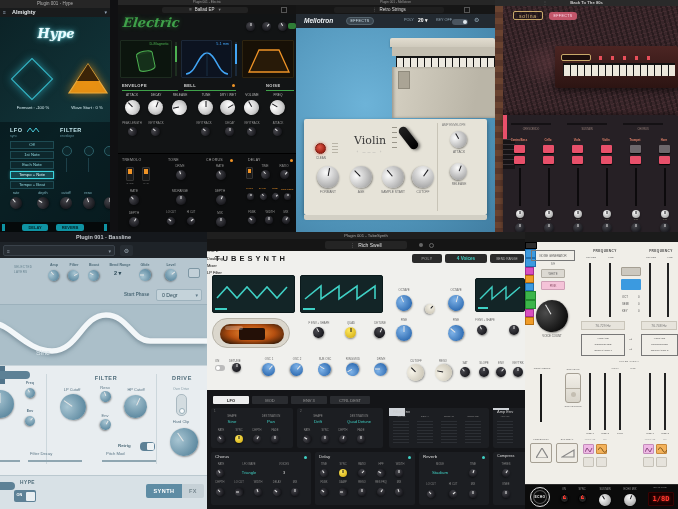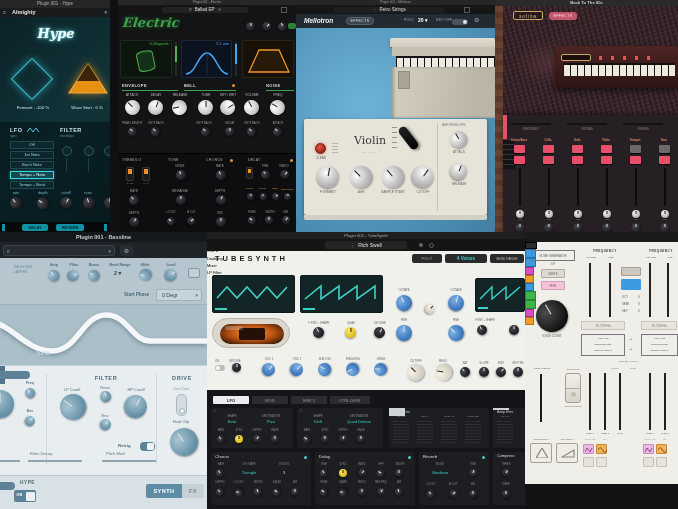--- a/index.html
+++ b/index.html
@@ -806,15 +806,32 @@
         </div>
     <div class="a" style="left:131px;top:202px;width:11px;height:10px;background:#f2b25c;border:1px solid #c8883a;border-radius:1px">
       <svg width="9" height="6" viewBox="0 0 9 6" style="margin:2px 0 0 1px">
             <path d="M0,3 C1.5,0 3,0 4.5,3 C6,6 7.5,6 9,3" fill="none" stroke="#7d5218" stroke-width="1"></path>
           </svg>
         </div>
     <div class="a" style="left:118px;top:215px;width:11px;height:10px;background:#e6e3dc;border:1px solid #c6c2b8;border-radius:1px"></div>
     <div class="a" style="left:131px;top:215px;width:11px;height:10px;background:#e6e3dc;border:1px solid #c6c2b8;border-radius:1px"></div>
   </div>
 
+  <div class="a" style="left:0;top:252px;width:153px;height:25px;background:#0b0b0b;border-top:1px solid #2c2c2c">
+    <div class="flex" style="position:absolute;left:5px;top:2px;width:20px;height:20px;border:1.5px solid #d8d8d8;border-radius:50%;box-shadow:inset 0 0 0 2px #0b0b0b,inset 0 0 0 3px #555">
+      <span style="font-size:3.4px;color:#eee;font-weight:bold;letter-spacing:.3px">ECHO</span>
+        </div>
+    <div class="t c" style="left:32px;top:4px;width:14px;font-size:2.6px;color:#999">ON</div>
+    <div class="kb" style="left:35px;top:9px;width:9px;height:9px;background:radial-gradient(circle at 50% 32%,#ff3b30 0 28%,#232323 34%);border:1px solid #000"></div>
+    <div class="t c" style="left:49px;top:4px;width:16px;font-size:2.6px;color:#999">SYNC</div>
+    <div class="kb" style="left:53px;top:9px;width:9px;height:9px;background:radial-gradient(circle at 50% 32%,#ff3b30 0 28%,#232323 34%);border:1px solid #000"></div>
+    <div class="t c" style="left:68px;top:4px;width:24px;font-size:2.6px;color:#999">SUSTAIN</div>
+    <div class="kb ksv" style="left:74px;top:9px;width:12px;height:12px;transform:rotate(-30deg)"></div>
+    <div class="t c" style="left:92px;top:4px;width:26px;font-size:2.6px;color:#999">ECHO MIX</div>
+    <div class="kb ksv" style="left:99px;top:9px;width:12px;height:12px;transform:rotate(20deg)"></div>
+    <div class="t c" style="left:120px;top:2px;width:30px;font-size:2.4px;color:#888">ECHO TIME</div>
+    <div class="flex" style="position:absolute;left:123px;top:7px;width:26px;height:14px;background:#170000;border:1px solid #3a0202;border-radius:1px">
+      <span style="font-family:'DejaVu Sans Mono',monospace;font-size:7px;font-weight:bold;color:#ff382e;text-shadow:0 0 3px rgba(255,40,30,.8)">1/8D</span>
+        </div>
+  </div>
 </div>
 
 </div>
 
 </body></html>

